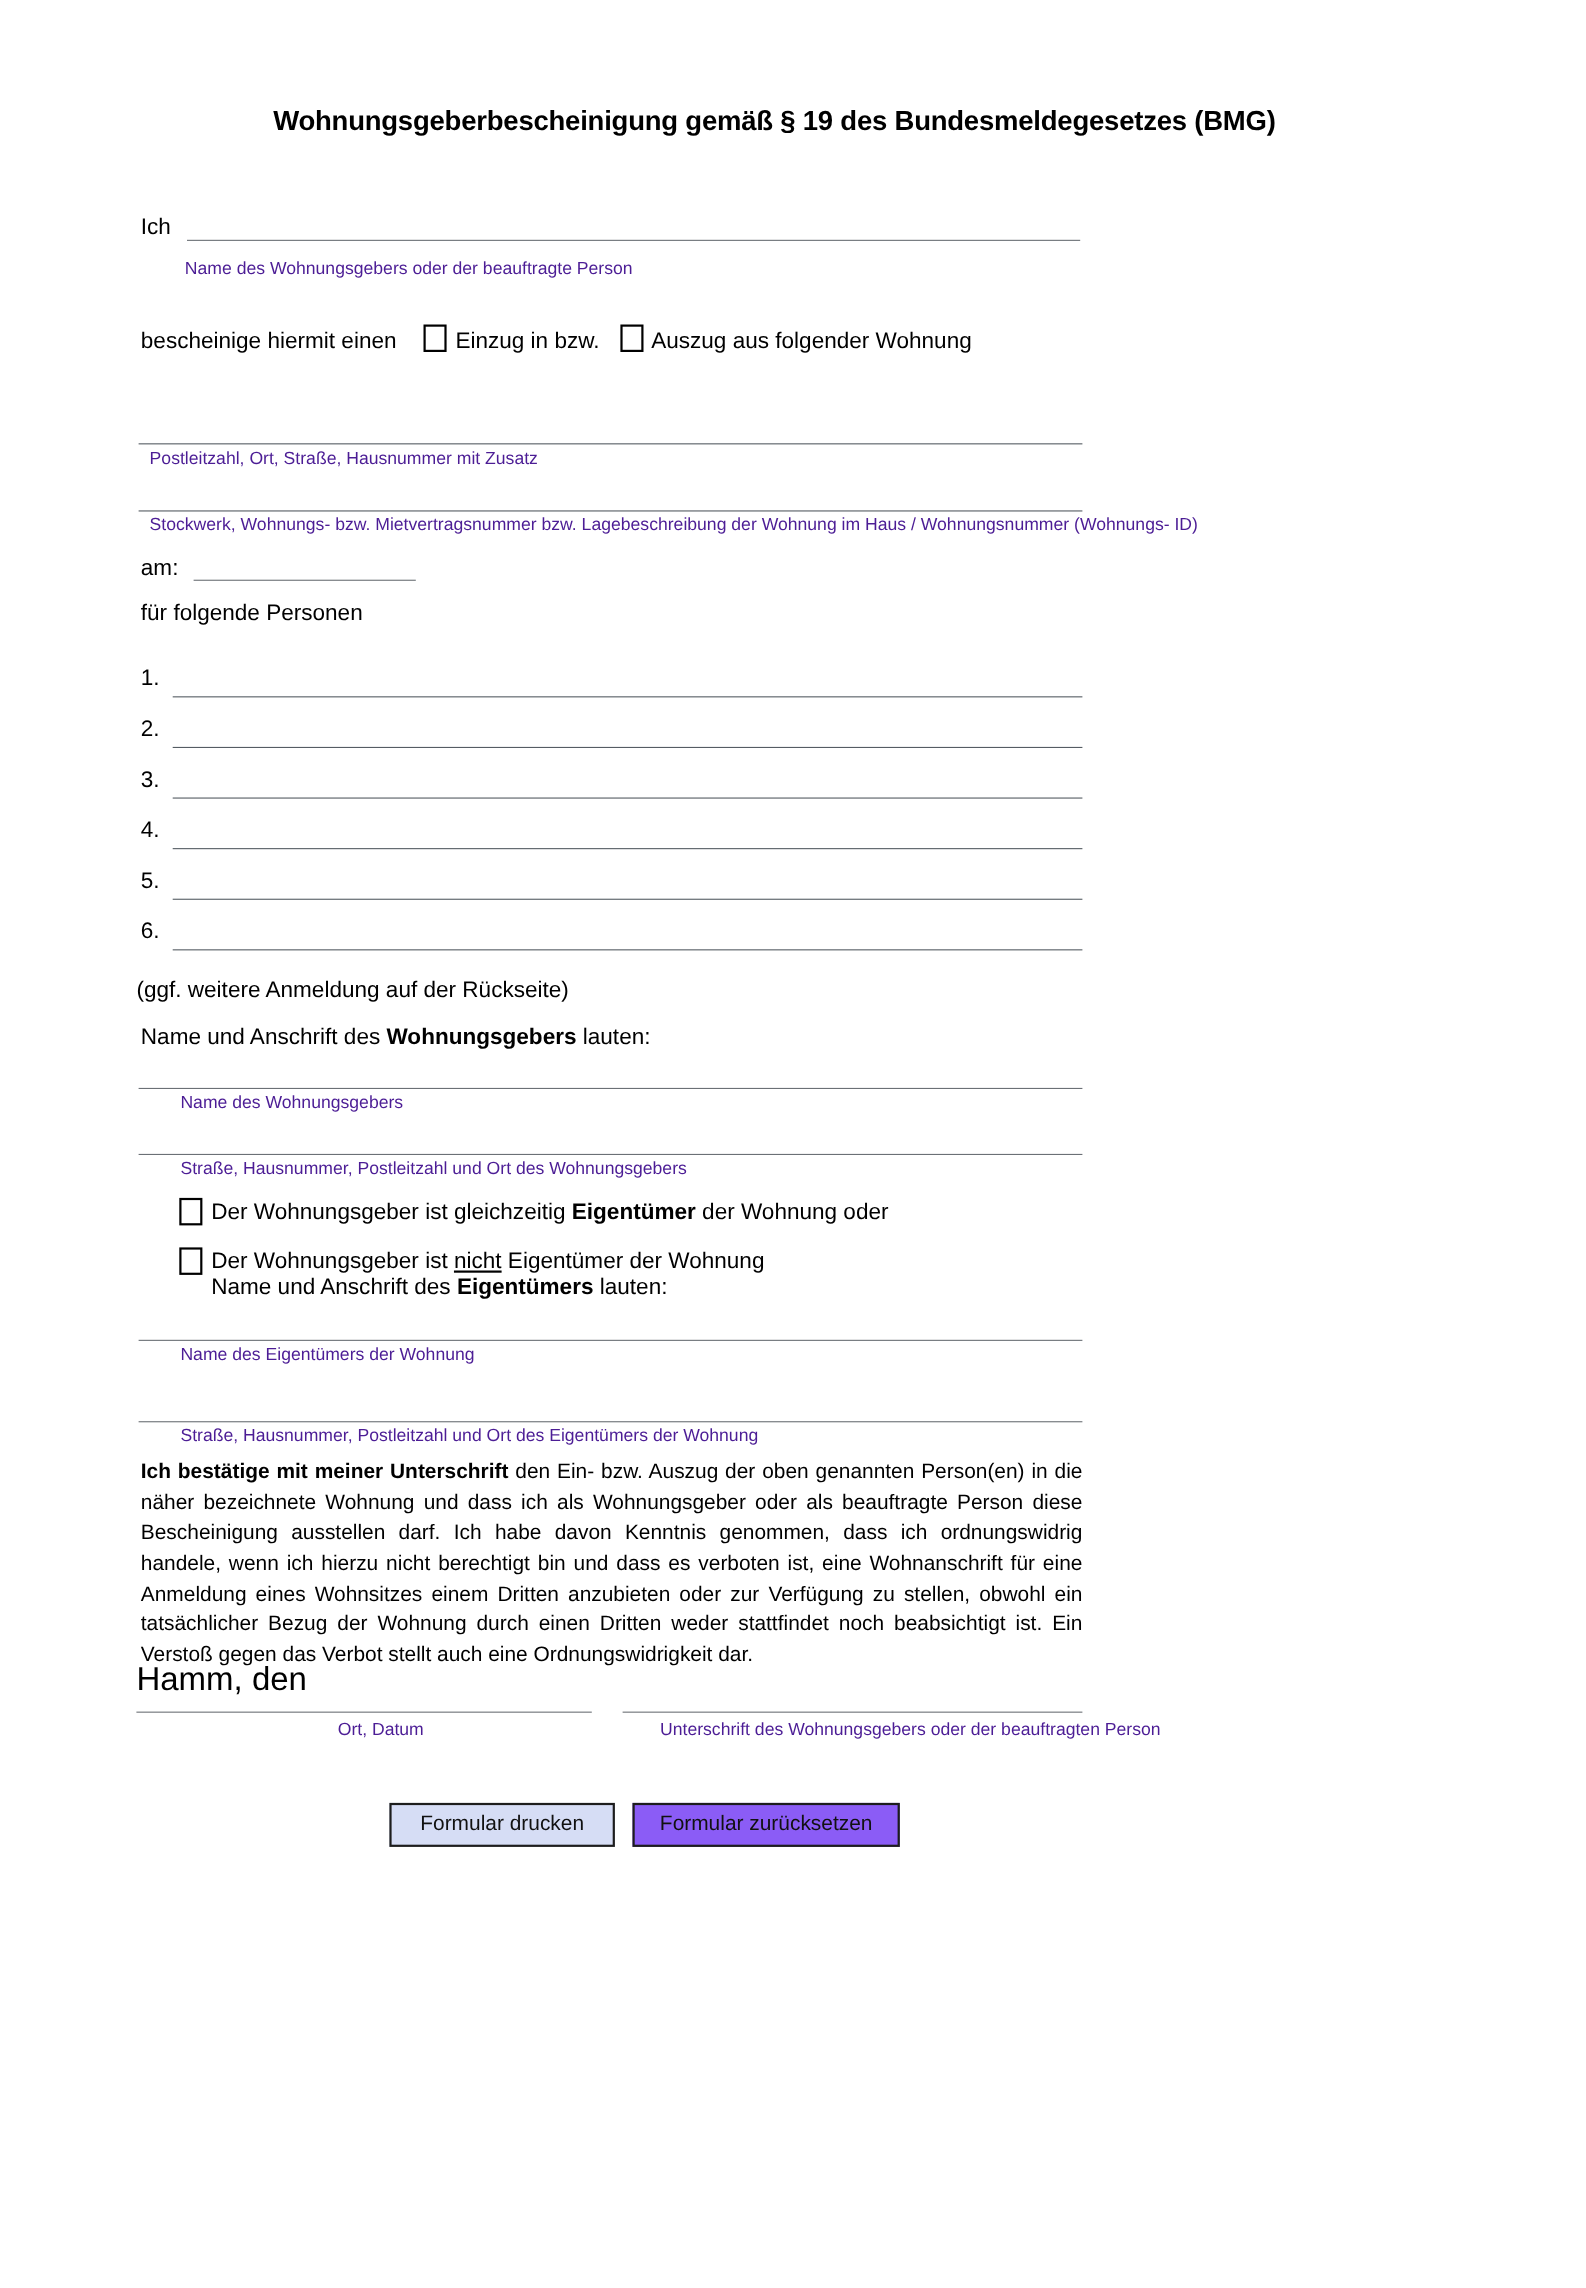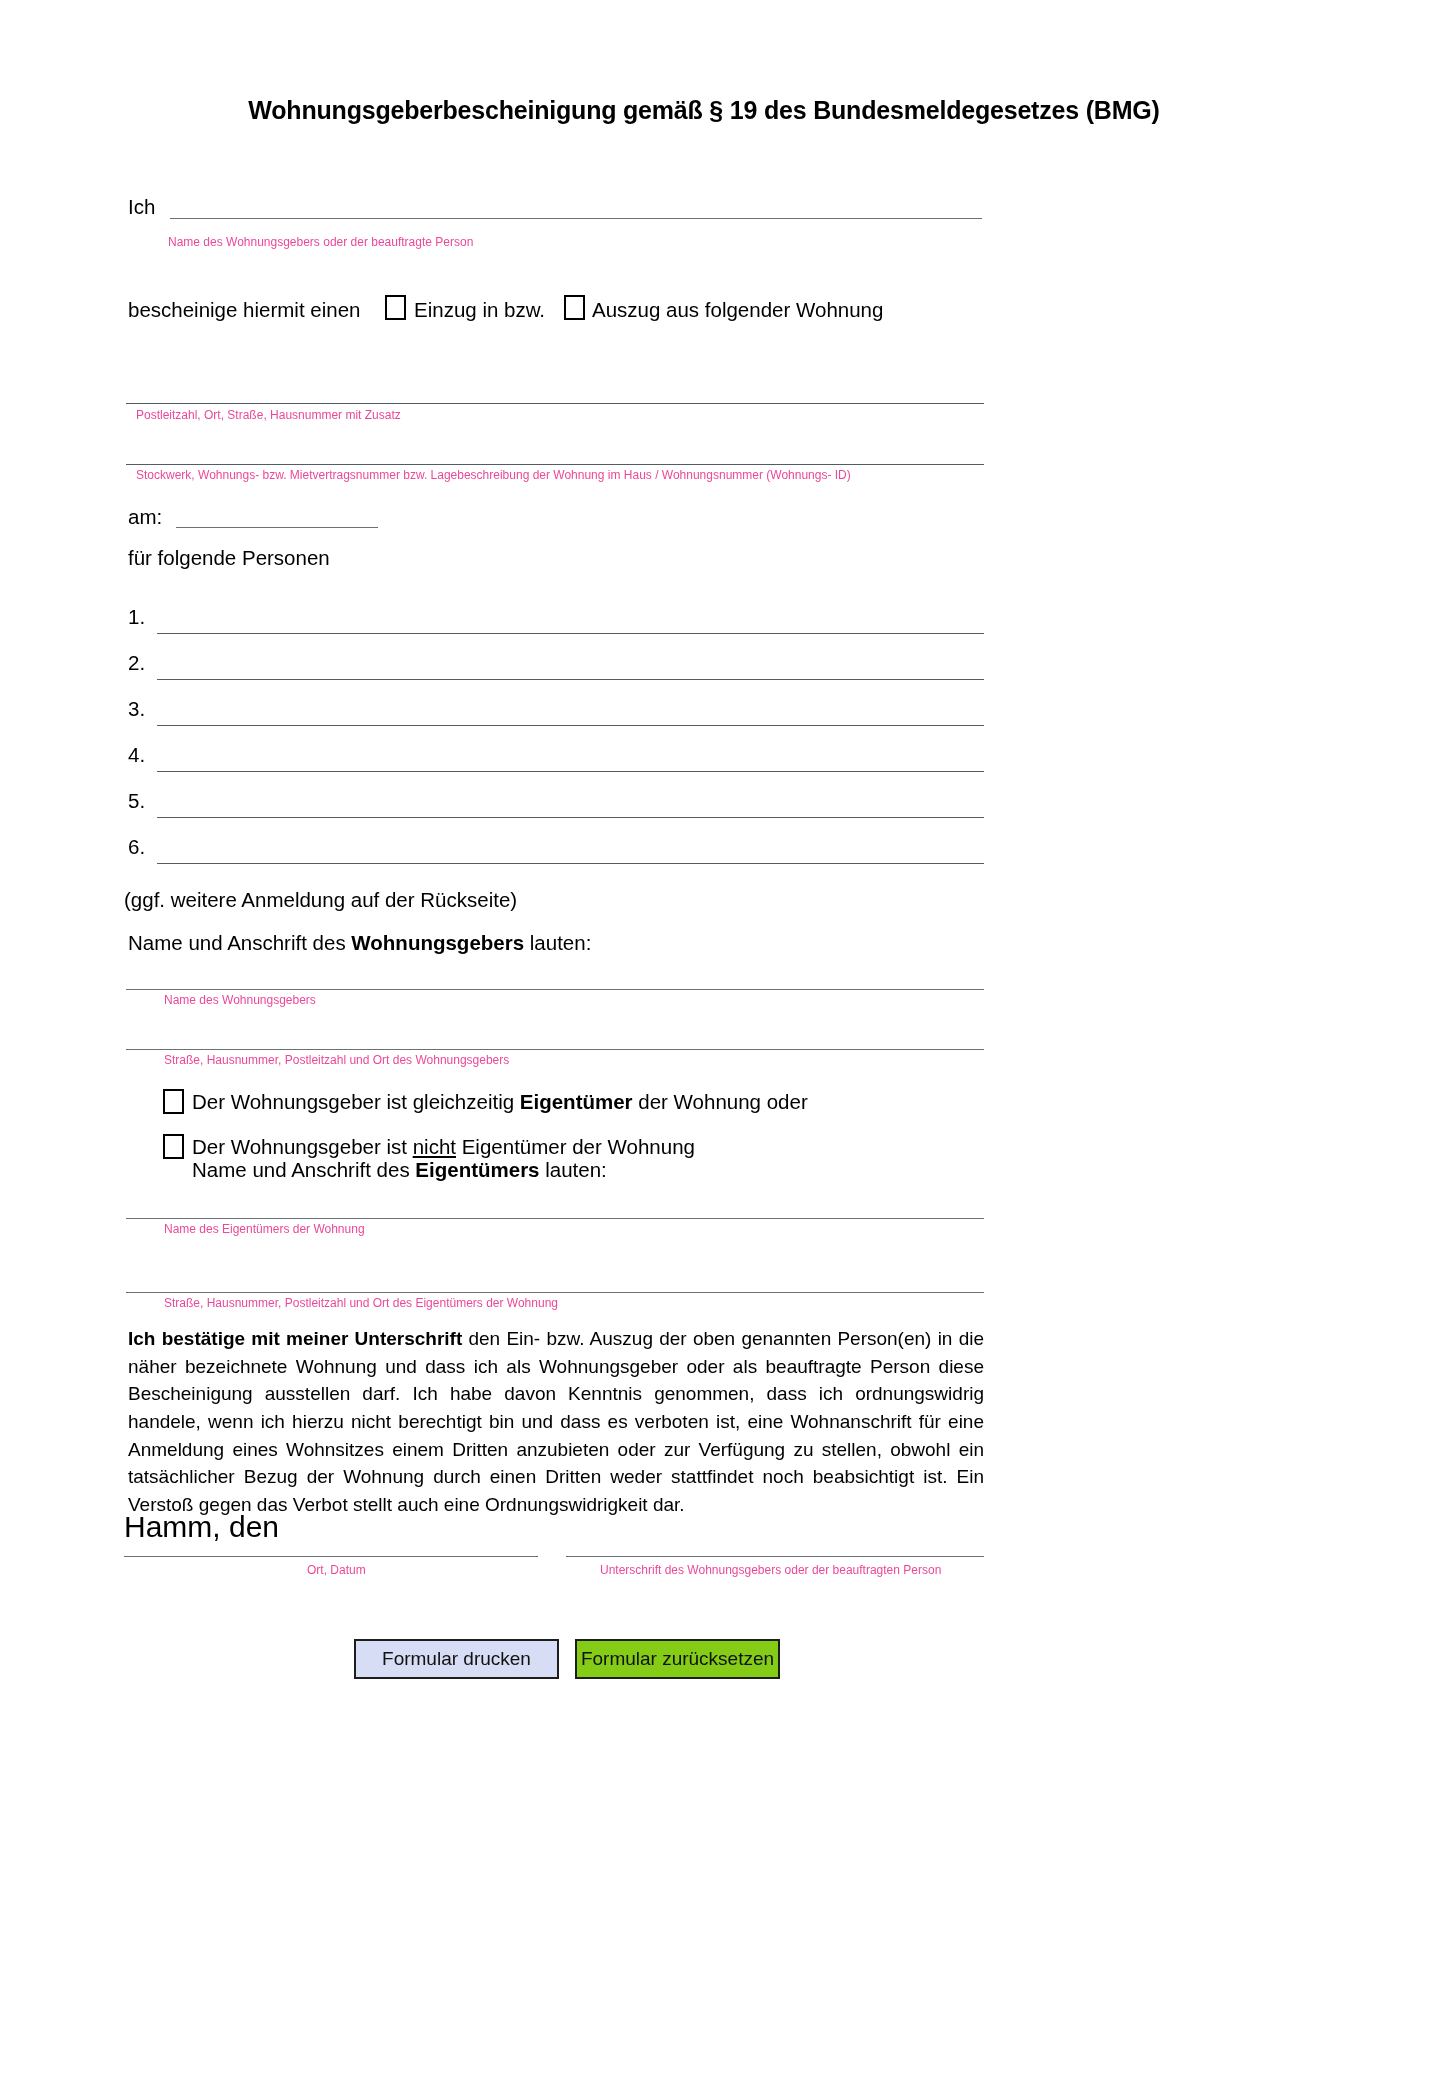--- a/index.html
+++ b/index.html
@@ -40,24 +40,24 @@
 
   
   .body-text {
     position: absolute;
     font-size: 20.5px;
     line-height: 1.18;
     white-space: nowrap;
   }
   .caption {
     position: absolute;
-    font-size: 12px;
+    font-size: 16px;
     line-height: 1.1;
     white-space: nowrap;
-    color: #ec4899;
+    color: #4c1d95;
   }
 
   
   .rule {
     position: absolute;
     height: 0;
     border-top: 1.4px solid #555c63;
   }
   .rule.thin {
     border-top: 1.1px solid #6b7076;
@@ -199,15 +199,15 @@
   <div class="hamm" style="top:1512px;">Hamm, den</div>
 
   <div class="rule thin" style="left:124px; top:1556px; width:414px;"></div>
   <div class="caption" style="left:307px; top:1564px;">Ort, Datum</div>
 
   <div class="rule thin" style="left:566px; top:1556px; width:418px;"></div>
   <div class="caption" style="left:600px; top:1564px;">Unterschrift des Wohnungsgebers oder der beauftragten Person</div>
 
   <button class="btn" style="left: 314px; top: 1639px; width: 205px; height: 40px; background: rgb(214, 221, 245); margin-left: 40px;">Formular drucken</button>
 
-  <button class="btn" style="left: 575px; top: 1639px; width: 205px; height: 40px; background: #84cc16;">Formular zurücksetzen</button>
+  <button class="btn" style="left: 575px; top: 1639px; width: 243px; height: 40px; background: #8b5cf6;">Formular zurücksetzen</button>
 
 </div>
 
 </body></html>

